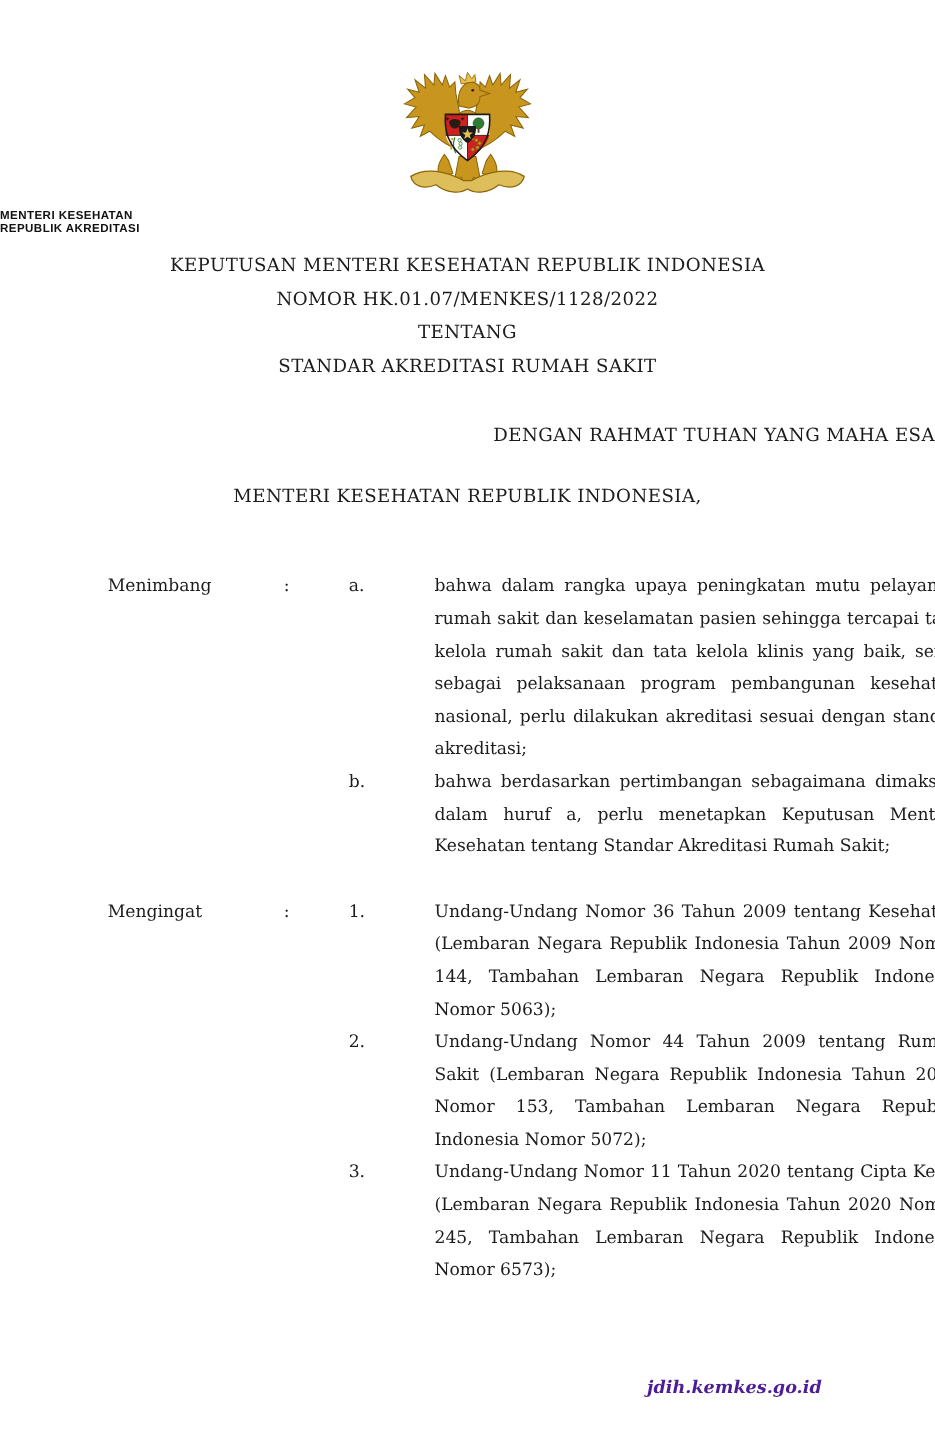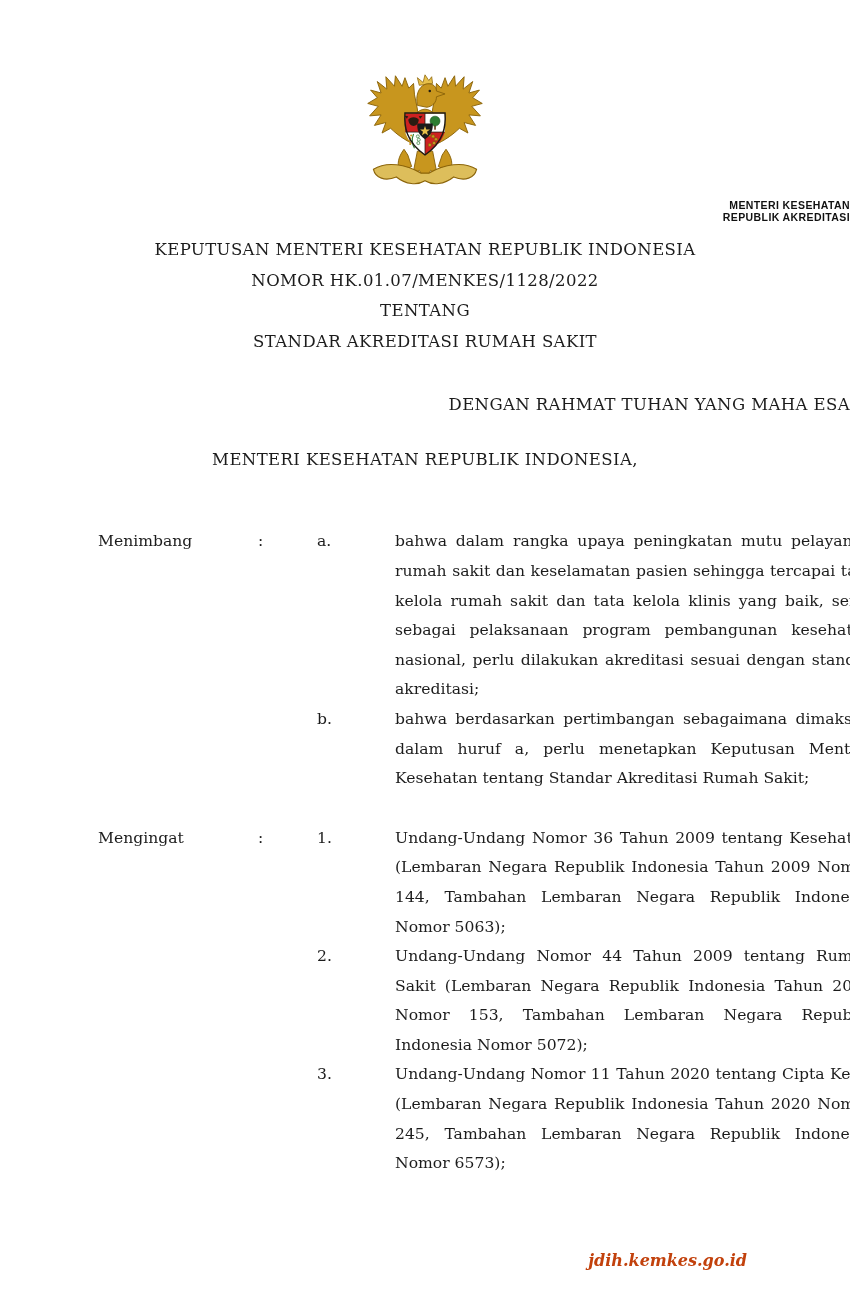--- a/index.html
+++ b/index.html
@@ -5,21 +5,21 @@
   html, body { margin: 0; padding: 0; background: #ffffff; }
   .page {
     position: relative;
     width: 850px;
     height: 1300px;
     background: #ffffff;
     font-family: "DejaVu Serif", serif;
     color: #1c1c1c;
     overflow: hidden;
   }
-  .letterhead { text-align: right; padding-top: 62px; margin-top: 9px; }
+  .letterhead { text-align: left; padding-top: 62px; }
   .emblem-svg { display: block; margin: 0 auto; }
   .ministry {
     font-family: "Liberation Sans", sans-serif;
     font-weight: bold;
     font-size: 10.5px;
     line-height: 12px;
     letter-spacing: 0.4px;
     color: #111111;
     margin-top: 2px;
   }
@@ -58,21 +58,21 @@
   .c-marker { width: 38px;  flex: none; }
   .c-text   { width: 477px; flex: none; text-align: justify; }
   .page-footer {
     position: absolute;
     right: 103px;
     bottom: 30px;
     font-family: "DejaVu Serif", serif;
     font-weight: bold;
     font-style: italic;
     font-size: 16px;
-    color: #c2410c;
+    color: #4c1d95;
     text-align: right;
   }
 </style>
 </head>
 <body>
 
 <div class="page">
 
   <div class="letterhead">
     <svg class="emblem-svg" width="126" height="126" viewBox="0 0 132 132">

